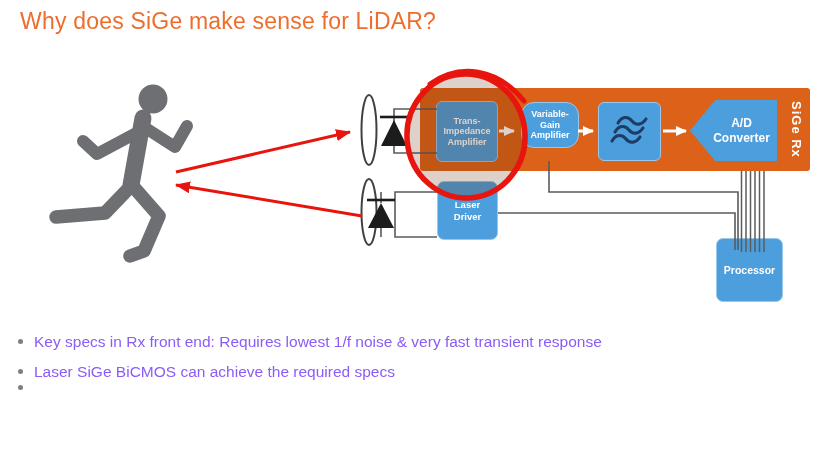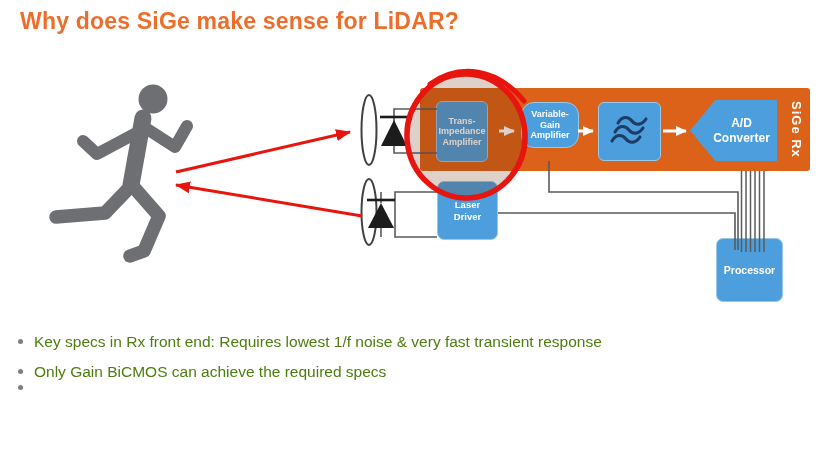--- a/index.html
+++ b/index.html
@@ -1,53 +1,53 @@
 <!DOCTYPE html>
 <html><head>
 <meta charset="utf-8">
 <style>
   html,body{margin:0;padding:0;}
   body{
     width:823px;height:471px;position:relative;background:#ffffff;
     font-family:"Liberation Sans", sans-serif;overflow:hidden;
   }
   .title{
-    position:absolute;left:20px;top:8px;font-size:23px;font-weight:700;
+    position:absolute;left:20px;top:8px;font-size:23px;font-weight:400;
     color:#ED6E2C;letter-spacing:0.2px;
   }
   .diagram{position:absolute;left:0;top:0;width:823px;height:471px;}
   .module{
     position:absolute;left:420px;top:88px;width:390px;height:83px;
     background:#DB6218;border-radius:3px;z-index:1;
   }
   .blk{
     position:absolute;z-index:2;background:#4C9EDC;border:1.5px solid #9AC8EA;
     border-radius:6px;color:#fff;font-weight:bold;font-size:9px;line-height:1.18;
     display:flex;align-items:center;justify-content:center;text-align:center;
     white-space:pre-line;box-sizing:border-box;
   }
-  .blk-tia{left:436px;top:101px;width:52px;height:61px;}
+  .blk-tia{left:436px;top:101px;width:62px;height:61px;}
   .blk-vga{left:521px;top:102px;width:58px;height:46px;border-radius:13px;}
   .blk-filter{left:598px;top:102px;width:63px;height:59px;}
   .blk-adc{
     left:690px;top:100px;width:87px;height:61px;border:none;border-radius:0;
     clip-path:polygon(29% 0,100% 0,100% 100%,29% 100%,0 50%);
     padding-left:16px;font-size:12px;
   }
   .blk-laser{left:437px;top:181px;width:61px;height:59px;border-radius:7px;font-size:9.5px;}
   .blk-proc{left:716px;top:238px;width:67px;height:64px;border-radius:7px;font-size:10.5px;}
   .sige-label{
     position:absolute;left:784px;top:88px;width:24px;height:83px;z-index:2;
     writing-mode:vertical-rl;display:flex;align-items:center;justify-content:center;
     color:#fff;font-weight:bold;font-size:13px;letter-spacing:1px;
   }
   .overlay{position:absolute;left:0;top:0;z-index:3;pointer-events:none;}
   .bullets{
     position:absolute;left:18px;top:327px;margin:0;padding:0;list-style:none;
-    color:#4d7c0f;font-size:15.5px;
+    color:#8b5cf6;font-size:15.5px;
   }
   .bullets li{line-height:30.4px;display:flex;align-items:baseline;}
   .dot{
     width:5px;height:5px;border-radius:50%;background:#7F7F7F;
     display:inline-block;margin-right:11px;flex:0 0 auto;position:relative;top:-3px;
   }
 </style>
 </head>
 <body>
 
@@ -148,18 +148,18 @@
   </svg>
 </div>
 
 <ul class="bullets">
   <li>
       <span class="dot"></span>
       <span>Key specs in Rx front end: Requires lowest 1/f noise &amp; very fast transient response</span>
     </li>
   <li>
       <span class="dot"></span>
-      <span>Only Gain BiCMOS can achieve the required specs</span>
+      <span>Laser SiGe BiCMOS can achieve the required specs</span>
     </li>
   <li>
       <span class="dot"></span>
     </li>
 </ul>
 
 </body></html>

